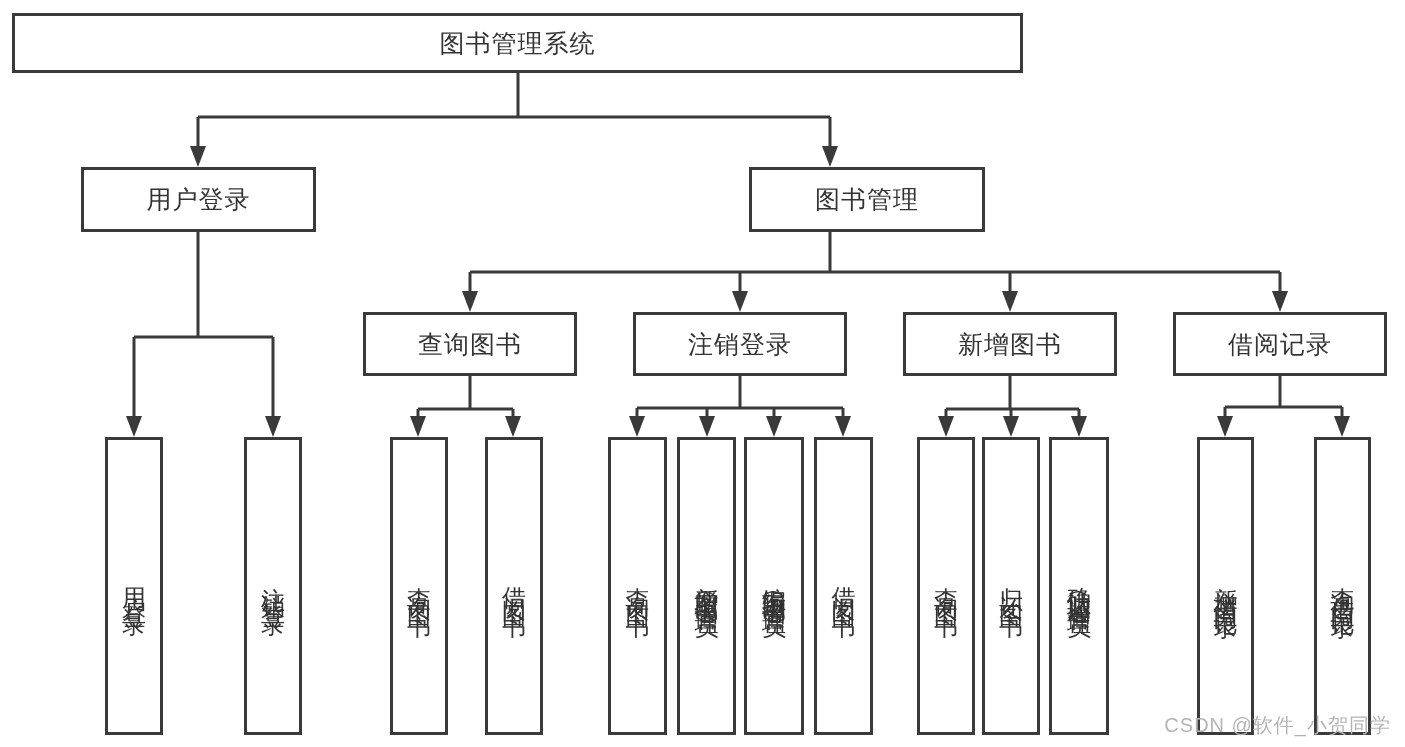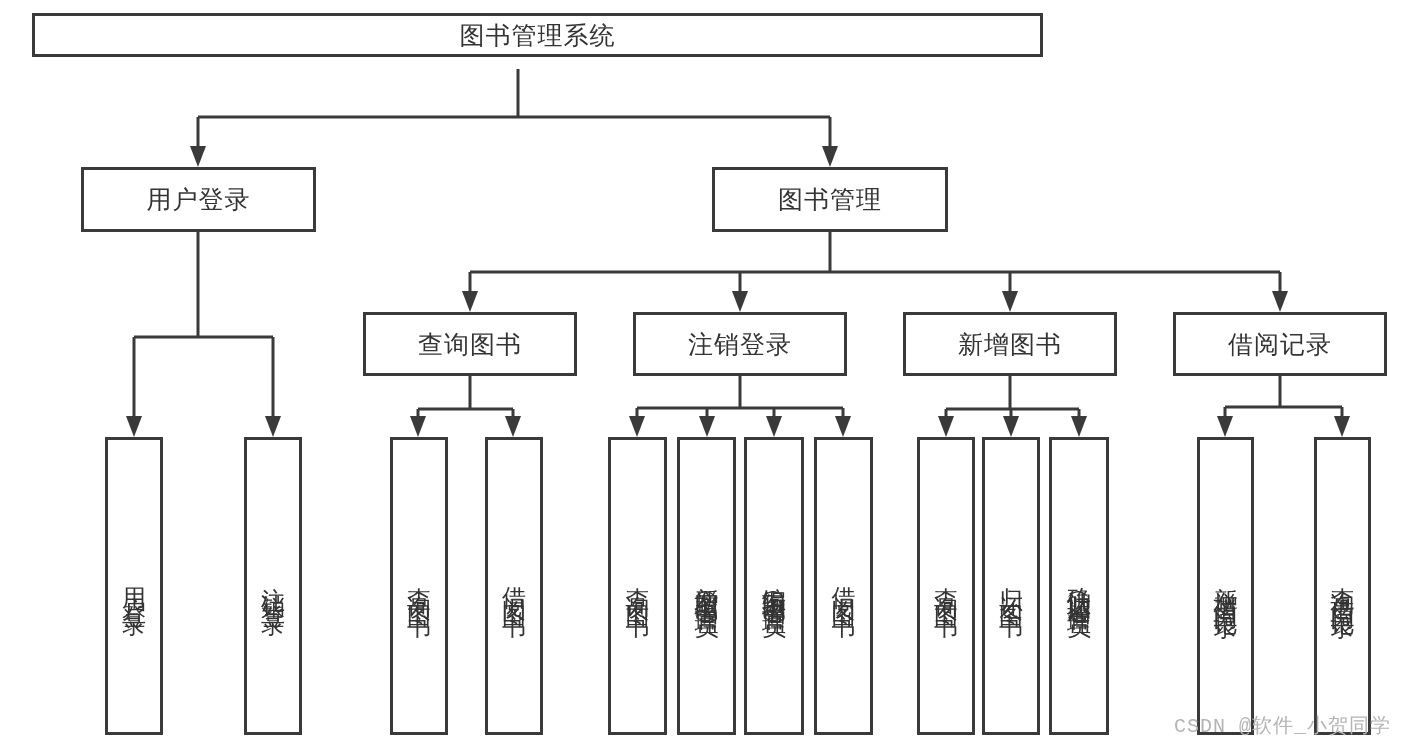--- a/index.html
+++ b/index.html
@@ -7,31 +7,31 @@
     width:1405px;height:747px;position:relative;overflow:hidden;
     font-family:"Liberation Sans",sans-serif;color:#333333;
   }
   #connectors{position:absolute;left:0;top:0;width:1405px;height:747px;}
   .node{
     position:absolute;box-sizing:border-box;background:#ffffff;
     border:3px solid #3a3a3a;display:flex;align-items:center;justify-content:center;
     text-align:center;
   }
   .hlabel{font-size:25px;letter-spacing:1px;white-space:nowrap;}
-  .root{left:12px;top:13px;width:1011px;height:44px;margin-left:20px;}
+  .root{left:12px;top:13px;width:1011px;height:60px;}
   .l1{top:167px;height:65px;}
   .l2{top:312px;height:64px;width:214px;}
   .v{top:437px;height:298px;}
   .vt{
     writing-mode:vertical-rl;text-orientation:mixed;
     font-size:24px;line-height:1;white-space:nowrap;
   }
   #watermark{
     position:absolute;right:14px;bottom:8px;z-index:5;
-    font-size:20px;color:#b4b4b4;letter-spacing:1px;white-space:nowrap;font-family:Liberation Mono, monospace;
+    font-size:20px;color:#b4b4b4;letter-spacing:1px;white-space:nowrap;
   }
 </style>
 </head>
 <body>
 
 <svg id="connectors" width="1405" height="747" viewBox="0 0 1405 747" aria-hidden="true">
   <g fill="none" stroke="#3a3a3a" stroke-width="3">
 
     <path d="M518 69 V117 M198 117 H830 M198 117 V148 M830 117 V148"></path>
 
@@ -70,21 +70,21 @@
   </g>
 </svg>
 
 <div class="node root">
   <span class="hlabel">图书管理系统</span>
 </div>
 
 <div class="node l1" style="left:81px;width:235px;">
   <span class="hlabel">用户登录</span>
 </div>
-<div class="node l1" style="left:712px;width:236px;">
+<div class="node l1" style="left:749px;width:236px;">
   <span class="hlabel">图书管理</span>
 </div>
 
 <div class="node l2" style="left:363px;">
   <span class="hlabel">查询图书</span>
 </div>
 <div class="node l2" style="left:633px;">
   <span class="hlabel">注销登录</span>
 </div>
 <div class="node l2" style="left:903px;">

